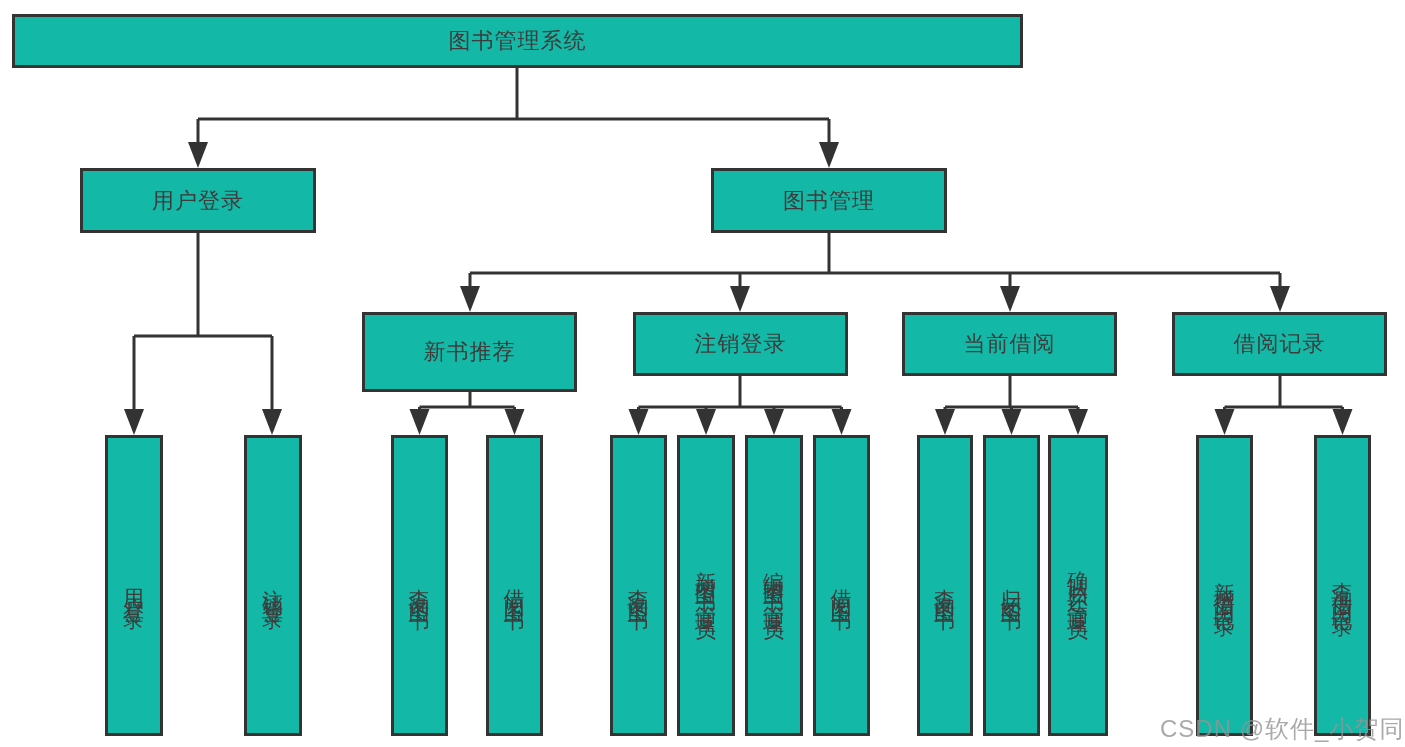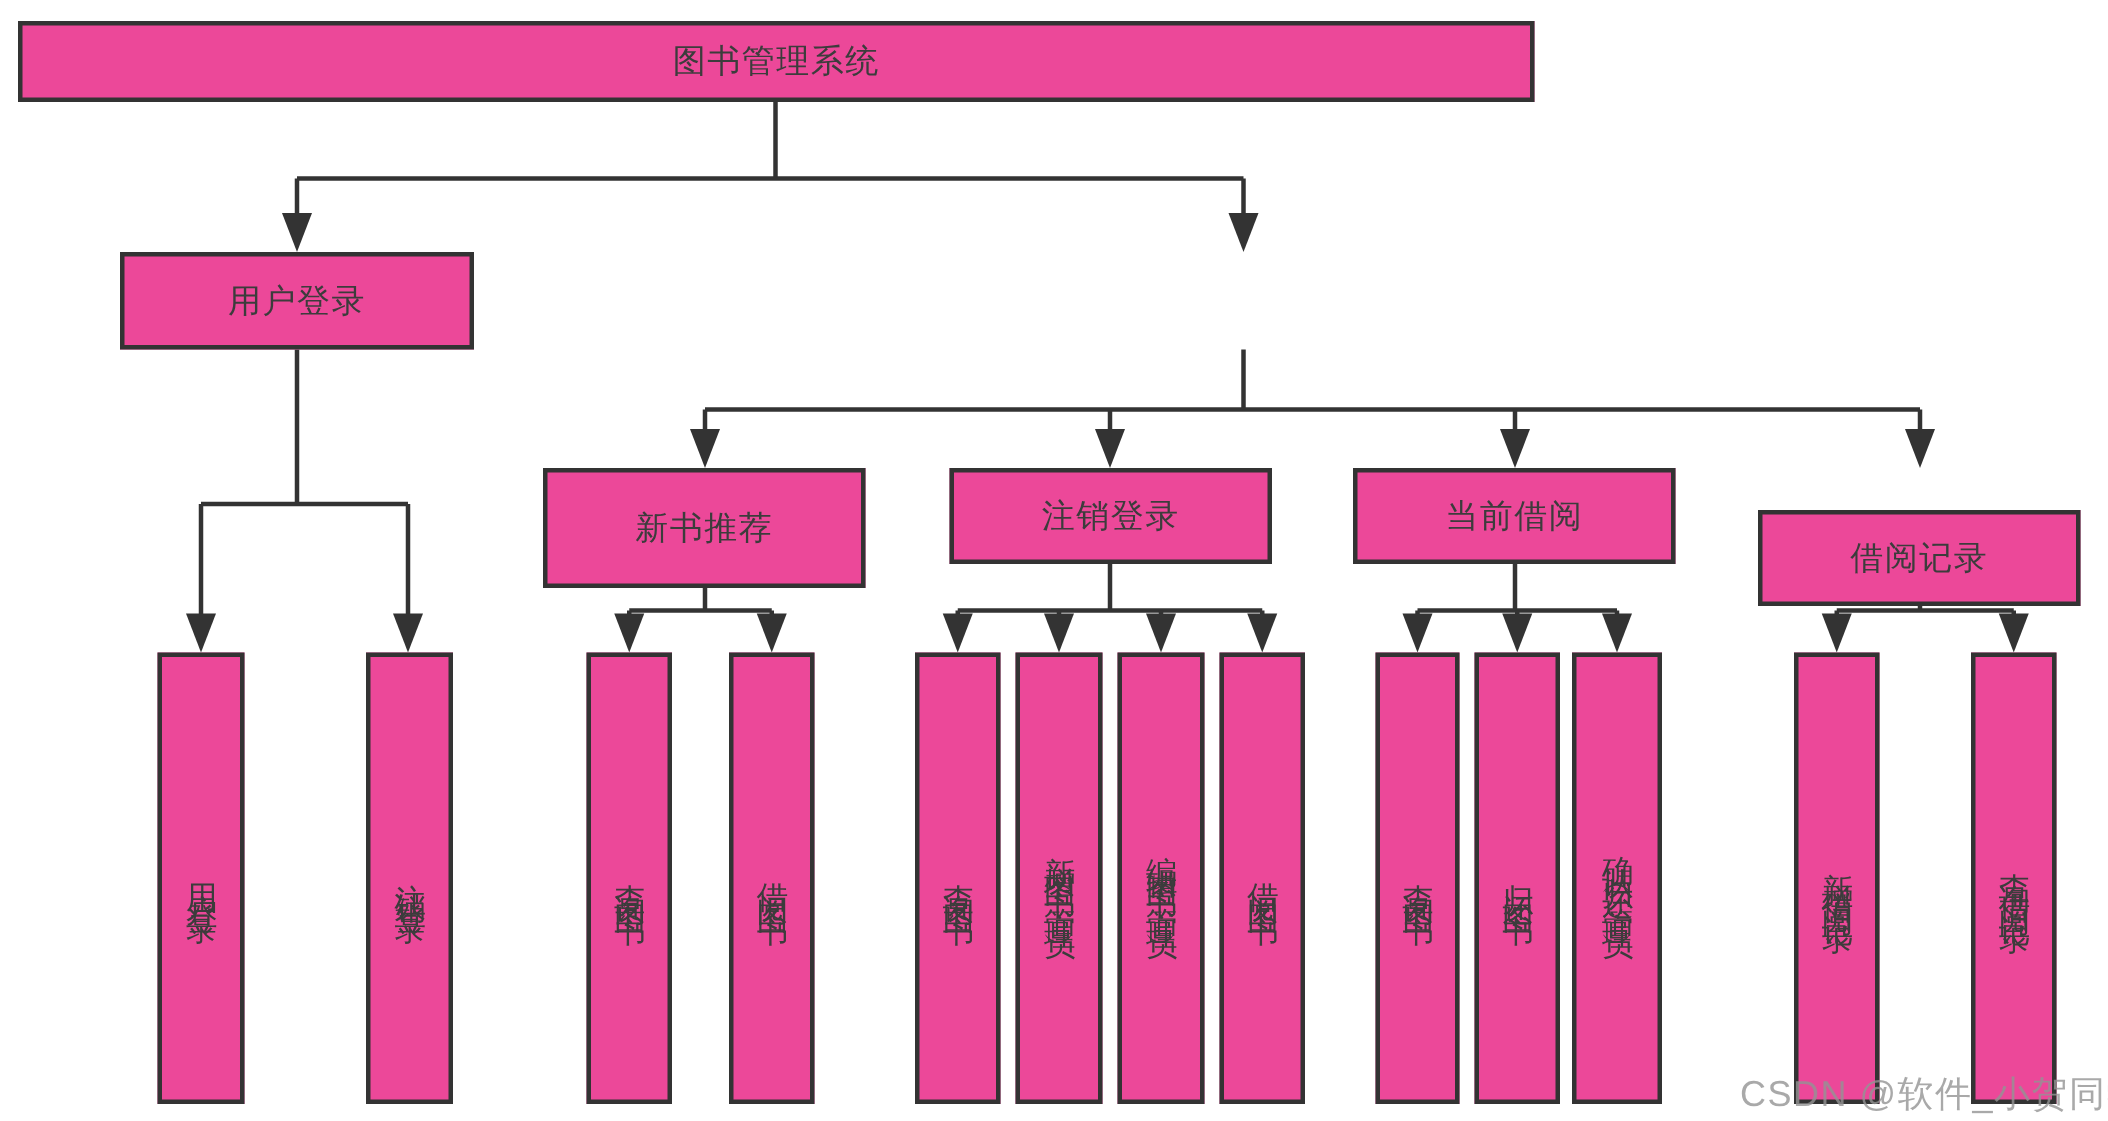--- a/index.html
+++ b/index.html
@@ -13,21 +13,21 @@
   }
   #connectors {
     position: absolute;
     left: 0; top: 0;
     width: 1405px; height: 747px;
     z-index: 1;
   }
   .node {
     position: absolute;
     box-sizing: border-box;
-    background: #ec4899;
+    background: #14b8a6;
     border: 3px solid #333333;
     display: flex;
     align-items: center;
     justify-content: center;
     z-index: 2;
   }
   .node .lbl {
     color: #3c3c3c;
     font-size: 22px;
     letter-spacing: 1px;
@@ -112,31 +112,34 @@
       <polygon points="1332.5,409 1352.5,409 1342.5,435" fill="#333333"></polygon>
     </svg>
 
   <div class="node" style="left:12px; top:14px; width:1011px; height:54px;">
     <span class="lbl">图书管理系统</span>
   </div>
 
   <div class="node" style="left:80px; top:168px; width:236px; height:65px;">
     <span class="lbl">用户登录</span>
   </div>
+  <div class="node" style="left:711px; top:168px; width:236px; height:65px;">
+    <span class="lbl">图书管理</span>
+  </div>
 
   <div class="node" style="left:362px; top:312px; width:215px; height:80px;">
     <span class="lbl">新书推荐</span>
   </div>
   <div class="node" style="left:633px; top:312px; width:215px; height:64px;">
     <span class="lbl">注销登录</span>
   </div>
   <div class="node" style="left:902px; top:312px; width:215px; height:64px;">
     <span class="lbl">当前借阅</span>
   </div>
-  <div class="node" style="left:1172px; top:312px; width:215px; height:64px;margin-top:28px;">
+  <div class="node" style="left:1172px; top:312px; width:215px; height:64px;">
     <span class="lbl">借阅记录</span>
   </div>
 
   <div class="node vnode" style="left:105px; top:435px; width:58px; height:301px;">
     <span class="lbl">用户登录</span>
   </div>
   <div class="node vnode" style="left:244px; top:435px; width:58px; height:301px;">
     <span class="lbl">注销登录</span>
   </div>
 

